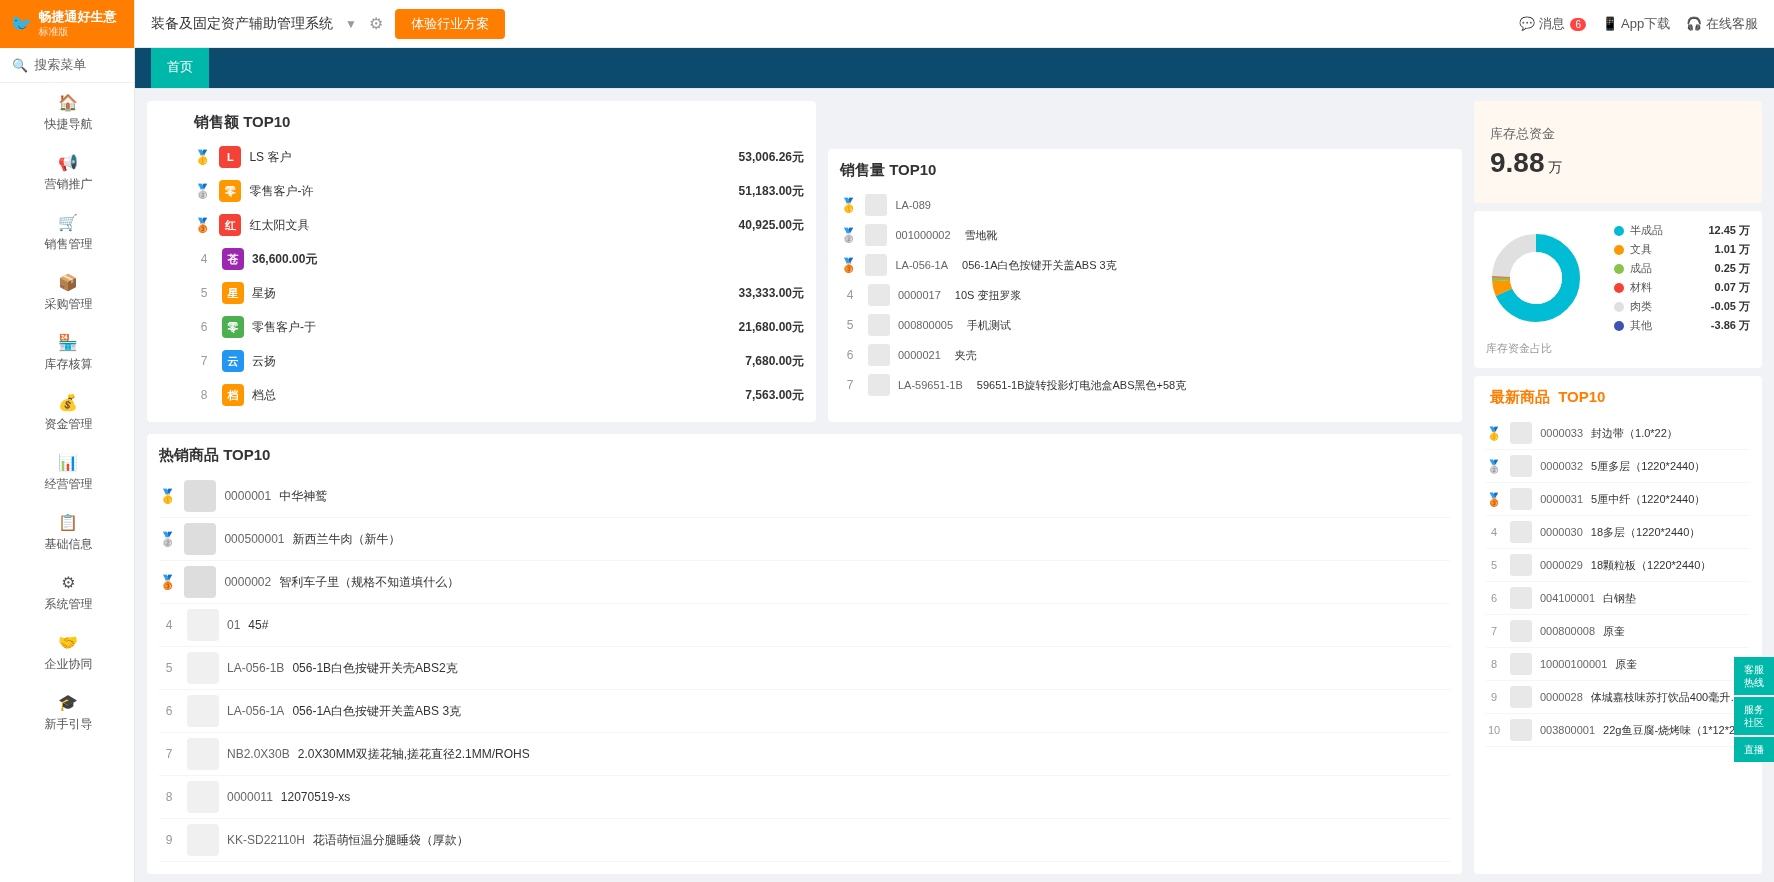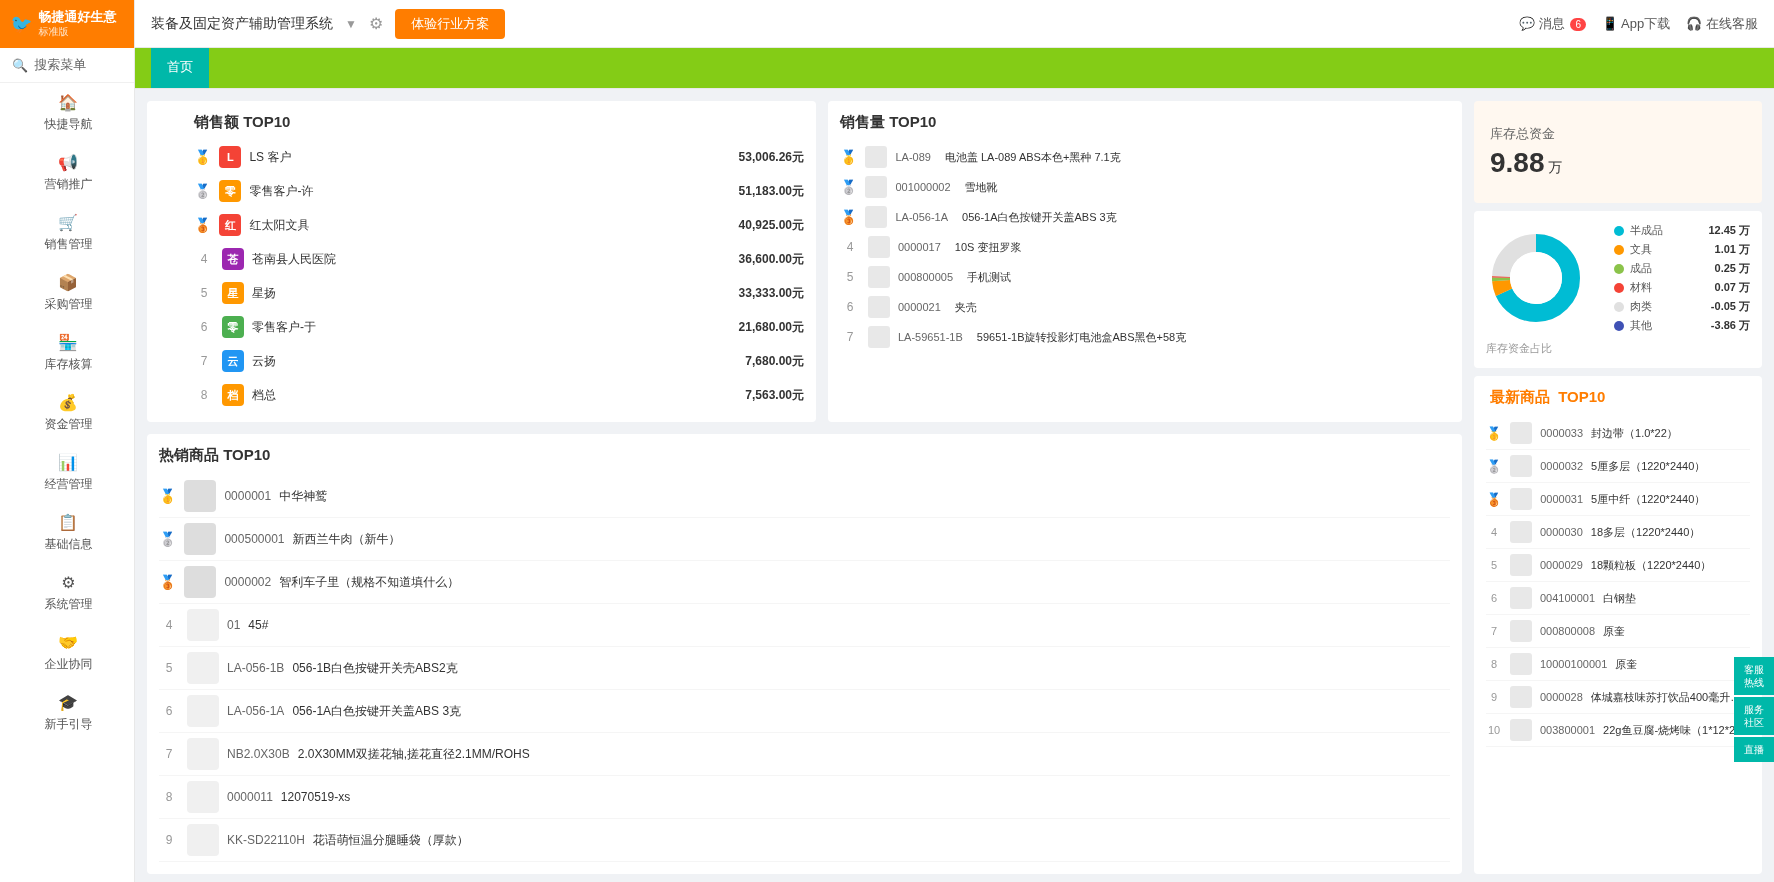--- a/index.html
+++ b/index.html
@@ -22,21 +22,21 @@
     
     .topbar { background: #fff; height: 48px; display: flex; align-items: center; padding: 0 16px; gap: 12px; border-bottom: 1px solid #e8e8e8; flex-shrink: 0; }
     .topbar-title { font-size: 14px; color: #333; }
     .topbar-arrow { color: #999; font-size: 12px; }
     .topbar-gear { color: #999; font-size: 16px; cursor: pointer; }
     .topbar-btn { background: #ff7d00; color: #fff; border: none; padding: 6px 16px; border-radius: 4px; cursor: pointer; font-size: 13px; }
     .topbar-right { margin-left: auto; display: flex; align-items: center; gap: 16px; color: #555; font-size: 13px; cursor: pointer; }
     .badge { background: #f44; color: #fff; border-radius: 8px; font-size: 10px; padding: 1px 5px; margin-left: 2px; }
 
     
-    .nav-tabs { background: #84cc16; border-bottom: 1px solid #e8e8e8; padding: 0 16px; display: flex; flex-shrink: 0; }
+    .nav-tabs { background: #0c4a6e; border-bottom: 1px solid #e8e8e8; padding: 0 16px; display: flex; flex-shrink: 0; }
     .nav-tab { padding: 10px 16px; cursor: pointer; color: #555; font-size: 13px; border-bottom: 2px solid transparent; }
     .nav-tab.active { color: #fff; background: #00b8a9; border-bottom: 2px solid #00b8a9; }
 
     
     .content { display: flex; flex: 1; overflow: hidden; }
 
     
     .main-content { flex: 1; overflow-y: auto; padding: 12px; display: flex; flex-direction: column; gap: 12px; }
 
     
@@ -206,21 +206,20 @@
   </div>
               <div class="rank-item">
     <span style="font-size:14px;color:#cd7f32;">🥉</span>
     <div class="rank-badge" style="background:#f44336;">红</div>
     <span class="rank-name">红太阳文具</span>
     <span class="rank-amount">40,925.00元</span>
   </div>
               <div class="rank-item">
     <span class="rank-num">4</span>
     <div class="rank-badge" style="background:#9c27b0;">苍</div>
-    <span class="rank-name">苍南县人民医院</span>
     <span class="rank-amount">36,600.00元</span>
   </div>
               <div class="rank-item">
     <span class="rank-num">5</span>
     <div class="rank-badge" style="background:#ff9800;">星</div>
     <span class="rank-name">星扬</span>
     <span class="rank-amount">33,333.00元</span>
   </div>
               <div class="rank-item">
     <span class="rank-num">6</span>
@@ -236,28 +235,27 @@
   </div>
               <div class="rank-item">
     <span class="rank-num">8</span>
     <div class="rank-badge" style="background:#ff9800;">档</div>
     <span class="rank-name">档总</span>
     <span class="rank-amount">7,563.00元</span>
   </div>
             </div>
         </div>
 
-        <div class="panel" style="flex:1;">
+        <div class="panel" style="flex:1;margin-top:48px;">
           <div class="section-title">销售量 TOP10</div>
           <div id="qty-rank-list">
               <div class="rank-item">
     <span style="font-size:14px;color:#ffd700;">🥇</span>
     <div class="latest-img" style="background:#e8e8e8;width:22px;height:22px;border-radius:3px;flex-shrink:0;"></div>
     <span style="color:#666;font-size:11px;flex-shrink:0;">LA-089</span>
-    <span style="color:#333;font-size:11px;flex:1;white-space:nowrap;overflow:hidden;text-overflow:ellipsis;margin-left:6px;">电池盖 LA-089 ABS本色+黑种 7.1克</span>
   </div>
               <div class="rank-item">
     <span style="font-size:14px;color:#aaa;">🥈</span>
     <div class="latest-img" style="background:#e8e8e8;width:22px;height:22px;border-radius:3px;flex-shrink:0;"></div>
     <span style="color:#666;font-size:11px;flex-shrink:0;">001000002</span>
     <span style="color:#333;font-size:11px;flex:1;white-space:nowrap;overflow:hidden;text-overflow:ellipsis;margin-left:6px;">雪地靴</span>
   </div>
               <div class="rank-item">
     <span style="font-size:14px;color:#cd7f32;">🥉</span>
     <div class="latest-img" style="background:#e8e8e8;width:22px;height:22px;border-radius:3px;flex-shrink:0;"></div>

